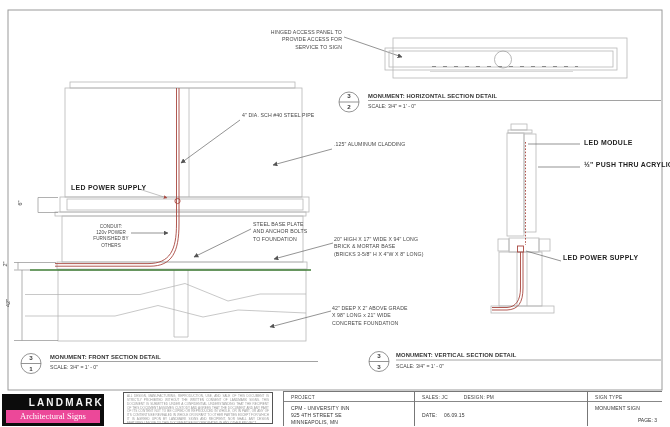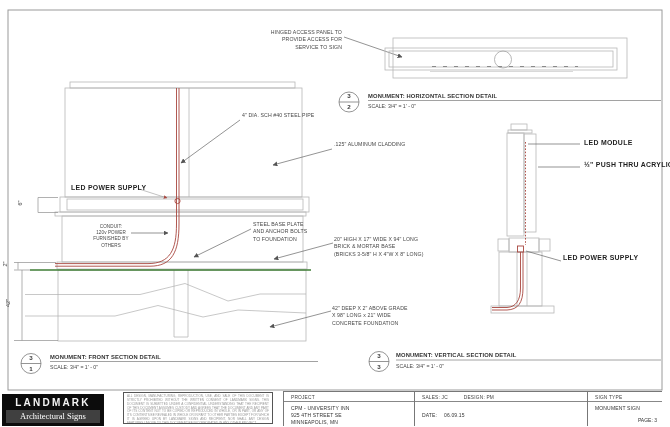--- a/index.html
+++ b/index.html
@@ -13,23 +13,23 @@
   .ann-b{position:absolute;font:bold 6.9px/1.2 "Liberation Sans",sans-serif;color:#1f1f1f;
          letter-spacing:.3px;white-space:nowrap;}
   .dim{position:absolute;font:5.5px "Liberation Sans",sans-serif;color:#474747;
        transform:rotate(-90deg);transform-origin:center;white-space:nowrap;}
   .co-num{position:absolute;width:20px;text-align:center;font:bold 6.2px "Liberation Sans",sans-serif;color:#3a3a3a;}
   .co-title{position:absolute;font:bold 5.8px "Liberation Sans",sans-serif;color:#333;
             letter-spacing:.15px;white-space:nowrap;}
   .co-scale{position:absolute;font:5.2px "Liberation Sans",sans-serif;color:#474747;white-space:nowrap;}
   
   .logo{position:absolute;left:2px;top:394px;width:102px;height:32px;background:#0c0c0c;}
-  .logo-name{position:absolute;left:0;right:0;top:3px;text-align:center;
+  .logo-name{position:absolute;left:0;right:0;top:3px;text-align:right;
              font:bold 10px "Liberation Sans",sans-serif;letter-spacing:2.2px;color:#f4f4f4;}
-  .logo-bar{position:absolute;left:4px;right:4px;top:16px;height:13px;background:#404040;}
+  .logo-bar{position:absolute;left:4px;right:4px;top:16px;height:13px;background:#ec4899;}
   .logo-tag{position:absolute;left:0;right:0;top:1px;text-align:center;
             font:8.5px "Liberation Serif",serif;color:#fff;}
   .legalbox{position:absolute;left:123px;top:392px;width:150px;height:32px;box-sizing:border-box;
             border:1px solid #555;padding:2px 3px 1px 3px;overflow:hidden;}
   .legaltxt{font:3.1px/1.25 "Liberation Sans",sans-serif;color:#999;text-align:justify;letter-spacing:0;}
   .tb-col{position:absolute;top:391px;height:35px;box-sizing:border-box;
           border-top:1px solid #777;border-left:1px solid #777;}
   .tb-head{height:10px;box-sizing:border-box;border-bottom:1px solid #888;
            padding:2.5px 0 0 7px;font:4.8px "Liberation Sans",sans-serif;color:#444;letter-spacing:.2px;}
   .tb-body{padding:2.5px 0 0 7px;font:5px/1.45 "Liberation Sans",sans-serif;color:#333;

